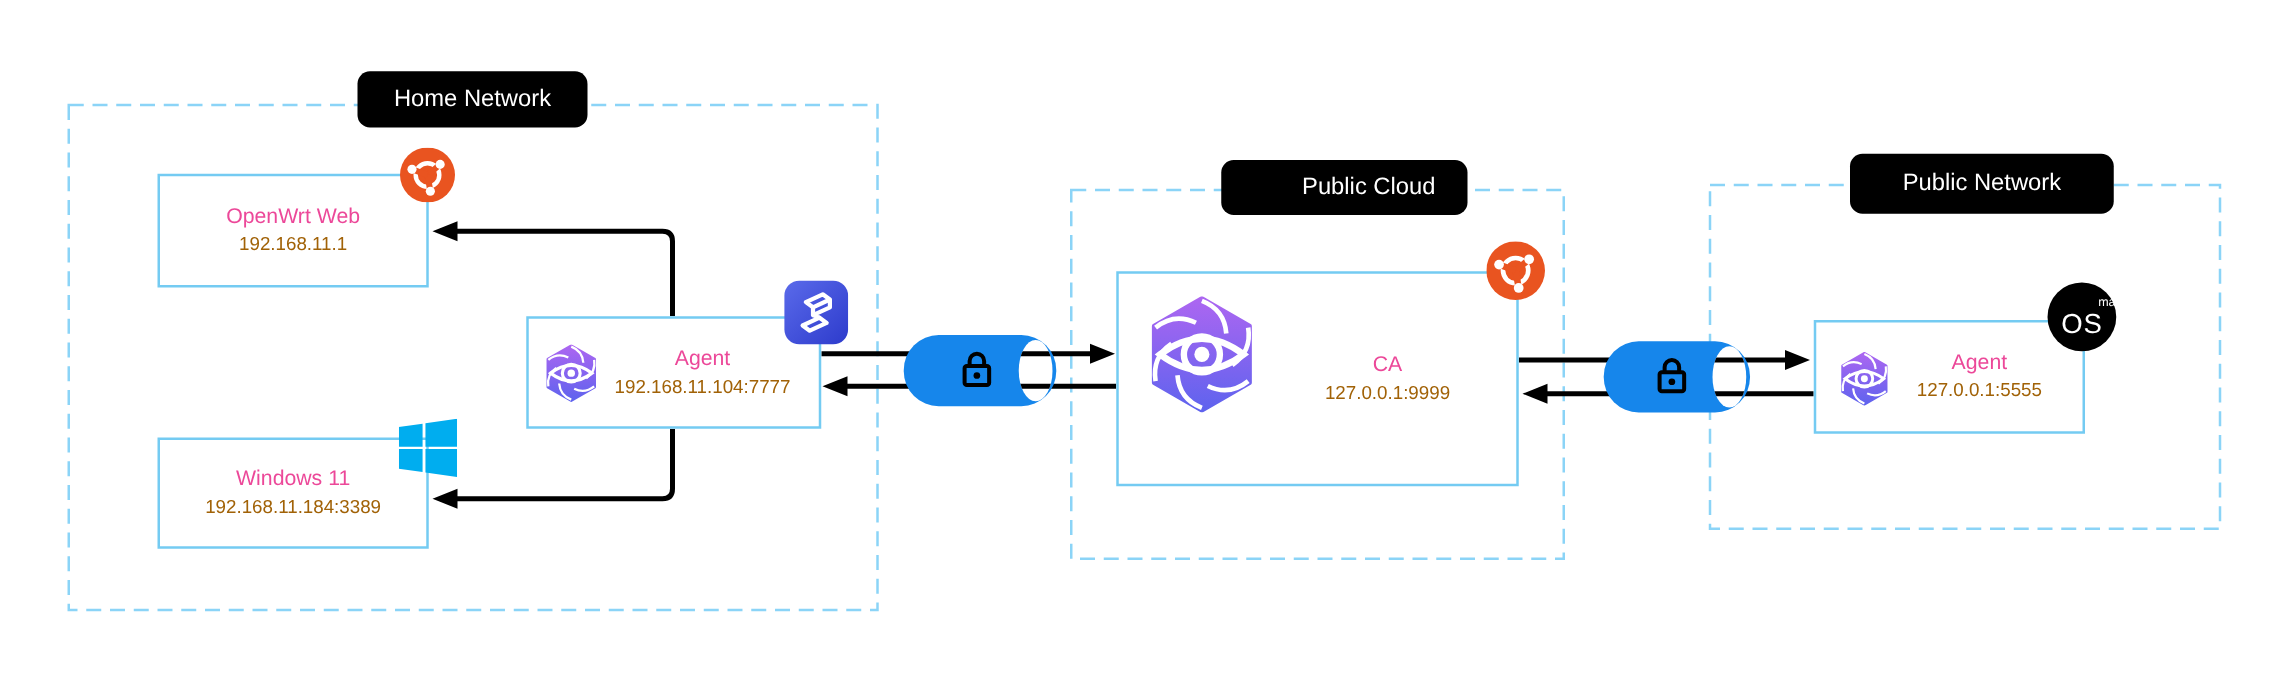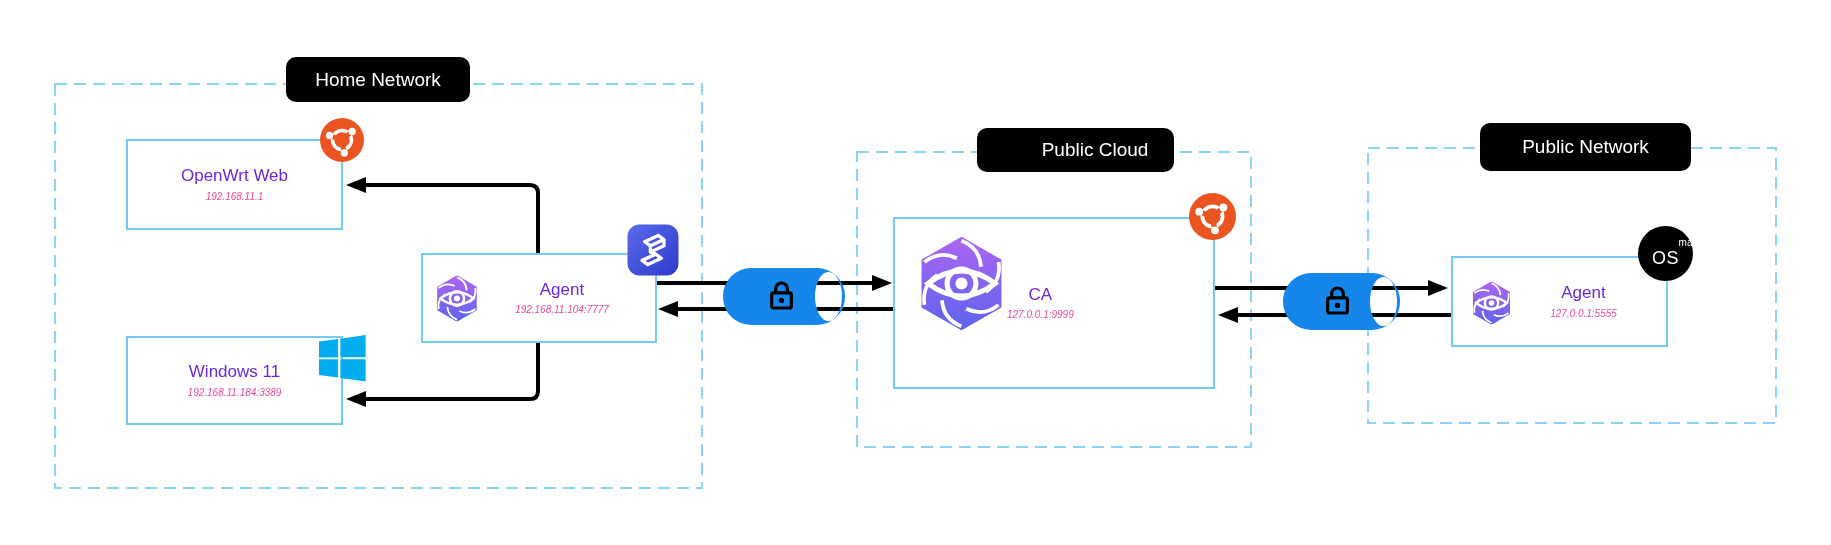--- a/index.html
+++ b/index.html
@@ -21,47 +21,47 @@
   .badge-cloud{left:977px;top:128px;width:158px;height:44px;padding-left:39px;}
   .badge-public{left:1480px;top:123px;width:211px;height:48px;}
 
   
   .node{
     position:absolute;background:#fff;border:2px solid #74CBF2;
     box-sizing:border-box;display:flex;align-items:center;justify-content:center;
     z-index:5;
   }
   .node .txt{display:flex;flex-direction:column;align-items:center;gap:5px;flex:1;}
-  .ntitle{font-size:17px;color:#6d28d9;line-height:1.1;}
-  .naddr{font-size:10px;font-style:italic;color:#ec4899;line-height:1.1;}
+  .ntitle{font-size:17px;color:#ec4899;line-height:1.1;}
+  .naddr{font-size:15px;color:#a16207;line-height:1.1;}
   .node-openwrt{left:126px;top:139px;width:217px;height:91px;}
-  .node-windows{left:126px;top:336px;width:217px;height:89px;}
+  .node-windows{left:126px;top:350px;width:217px;height:89px;}
   .node-agent-home{left:421px;top:253px;width:236px;height:90px;padding-left:46px;}
   .node-hub{left:893px;top:217px;width:322px;height:172px;padding-left:112px;}
   .node-agent-public{left:1451px;top:256px;width:217px;height:91px;padding-left:48px;}
   .node .logo{position:absolute;}
   .logo-agent-home{left:11px;top:20px;width:46px;height:47px;}
   .logo-hub{left:20px;top:16px;width:93px;height:97px;}
   .logo-agent-public{left:17px;top:23px;width:43px;height:44px;}
-  .hubtxt{display:flex;align-items:center;gap:22px;flex:1;}
+  .hubtxt{display:flex;flex-direction:column;align-items:center;gap:22px;flex:1;}
   .hubgrp{display:flex;flex-direction:column;align-items:center;gap:5px;}
 
   
   .corner{position:absolute;z-index:6;}
   .ubuntu-openwrt{left:320px;top:118px;width:44px;height:44px;}
   .windows-logo{left:319px;top:334px;width:47px;height:49px;}
   .app-badge{left:627px;top:223px;width:52px;height:54px;}
   .ubuntu-hub{left:1189px;top:193px;width:47px;height:47px;}
   .macos-badge{
     position:absolute;left:1638px;top:226px;width:55px;height:55px;border-radius:50%;
     background:#000;color:#fff;display:flex;flex-direction:column;align-items:center;
     justify-content:center;z-index:6;
   }
   .macos-badge .mac{font-size:10px;line-height:10px;padding-left:45px;}
-  .macos-badge .os{font-size:18px;line-height:21px;letter-spacing:0.5px;}
+  .macos-badge .os{font-size:22px;line-height:21px;letter-spacing:0.5px;}
 
   
   .tunnel{position:absolute;background:#1686EB;z-index:4;}
   .tunnel-left{left:723px;top:268px;width:122px;height:57px;border-radius:28px;}
   .tunnel-right{left:1283px;top:273px;width:117px;height:57px;border-radius:28px;}
   .opening{position:absolute;background:#fff;border-radius:50%;overflow:hidden;right:3px;top:4px;width:27px;height:49px;}
   .opening .seg{position:absolute;left:-3px;right:-3px;height:4px;background:#000;}
   .tunnel-left .seg1{top:9px;}  .tunnel-left .seg2{top:35px;}
   .tunnel-right .seg1{top:9px;} .tunnel-right .seg2{top:36px;}
   .lock{position:absolute;}

